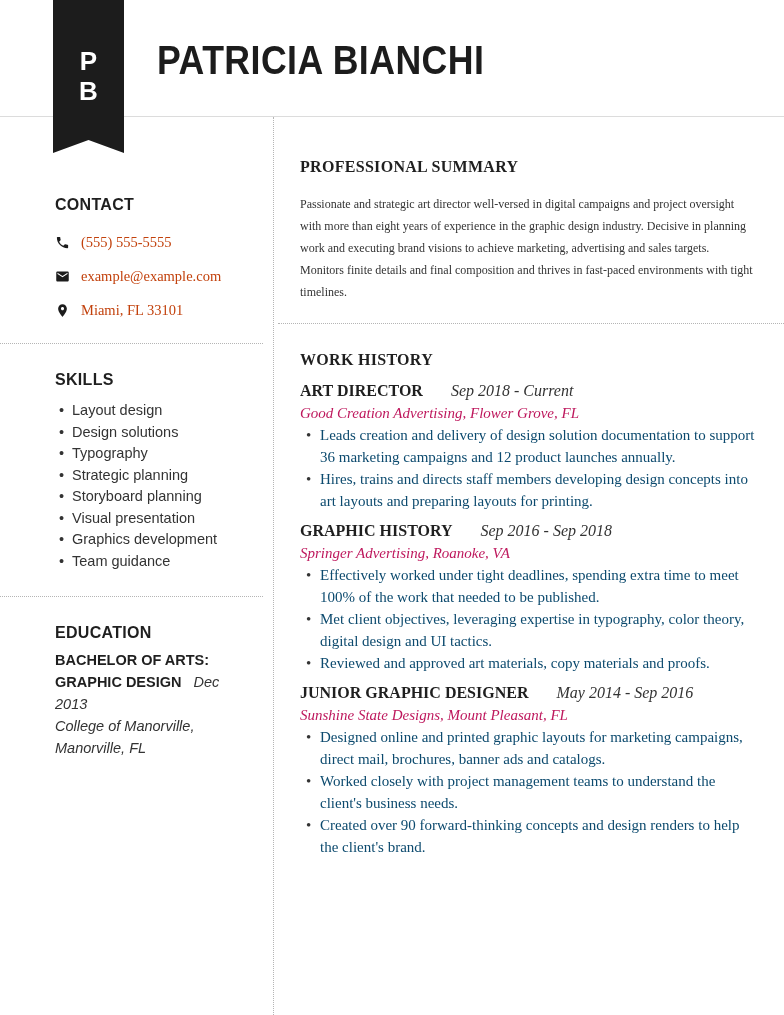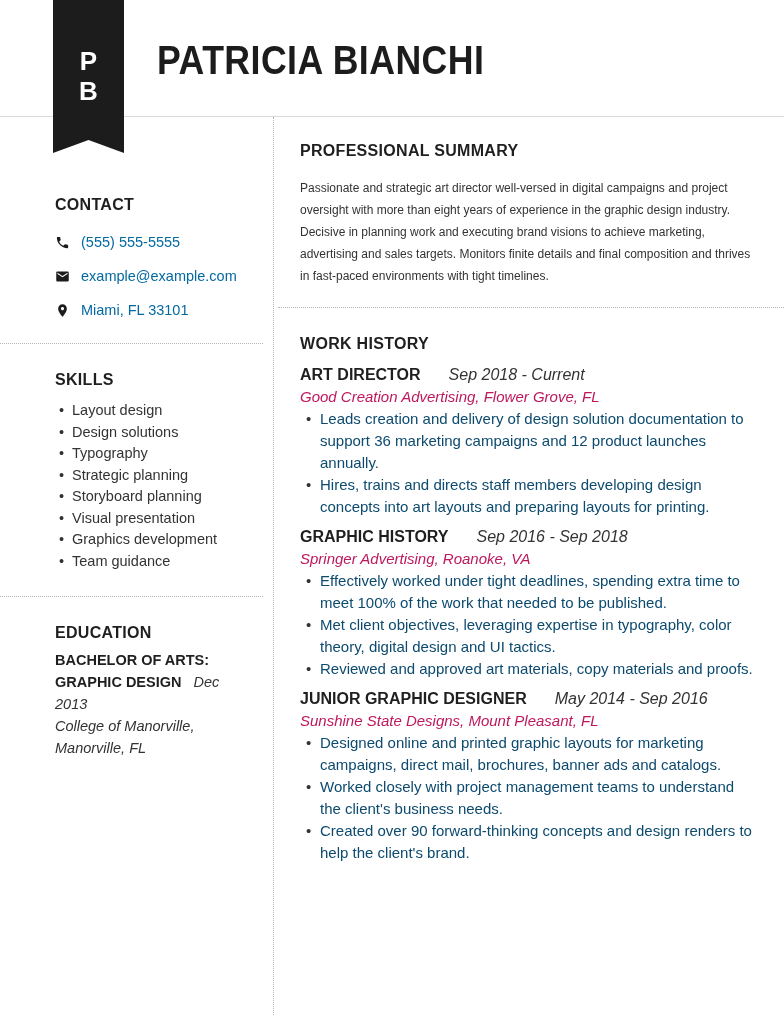--- a/index.html
+++ b/index.html
@@ -92,21 +92,22 @@
   .sidebar .section-heading { margin-top: 0; }
 
   .contact-section { padding-top: 66px; }
   .contact-list { margin-top: 16px; }
   .contact-row {
     display: flex;
     align-items: center;
     height: 22px;
     margin-bottom: 12px;
     font-size: 14.5px;
-    color: #0369a1;
+    color: #c2410c;
+    font-family: Liberation Serif, serif;
   }
   .contact-row svg { flex: 0 0 auto; margin-right: 11px; }
 
   .hr-1 { margin-top: 22px; }
   .skills-section { padding-top: 26px; }
   .hr-2 { margin-top: 24px; }
   .education-section { padding-top: 26px; }
 
   .bullet-list { list-style: none; }
   .skills-list { margin-top: 10px; }
@@ -127,21 +128,22 @@
   .edu-entry { margin-top: 6px; font-size: 14.5px; line-height: 22px; }
   .b { font-weight: bold; color: #1f1f1f; }
   .i { font-style: italic; }
   .edu-date { margin-left: 12px; }
 
   
   .main {
     position: absolute;
     left: 278px;
     right: 0;
-    top: 0;
+    top: 16px;
+    font-family: Liberation Serif, serif;
   }
   .main .pad { padding-left: 22px; padding-right: 28px; }
   .summary-section { padding-top: 24px; }
   .summary-text {
     margin-top: 16px;
     font-size: 12px;
     line-height: 22px;
     color: #333333;
   }
   .hr-main { margin-top: 20px; }

